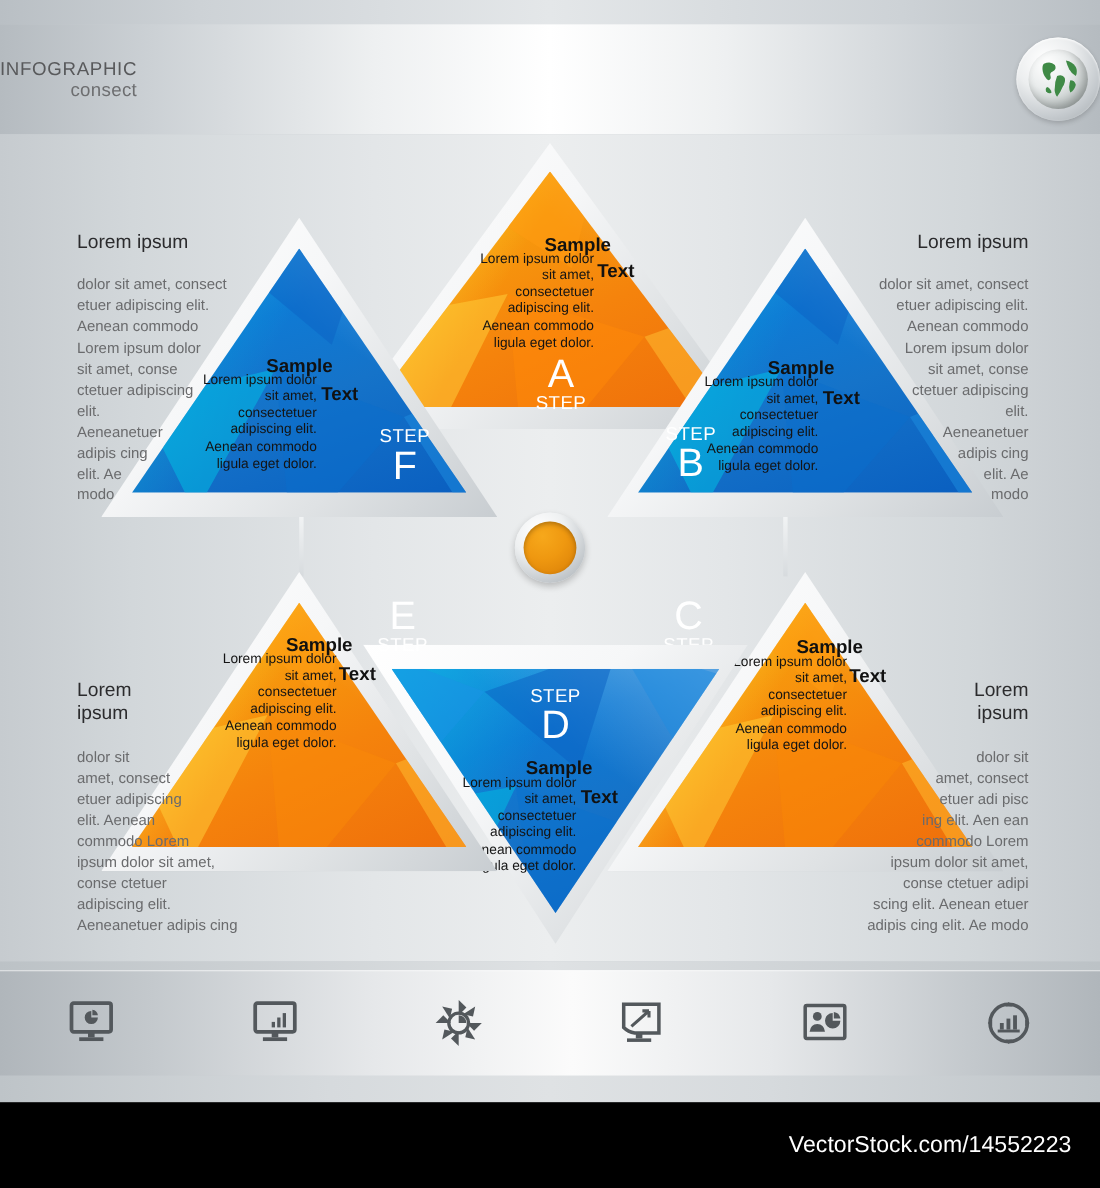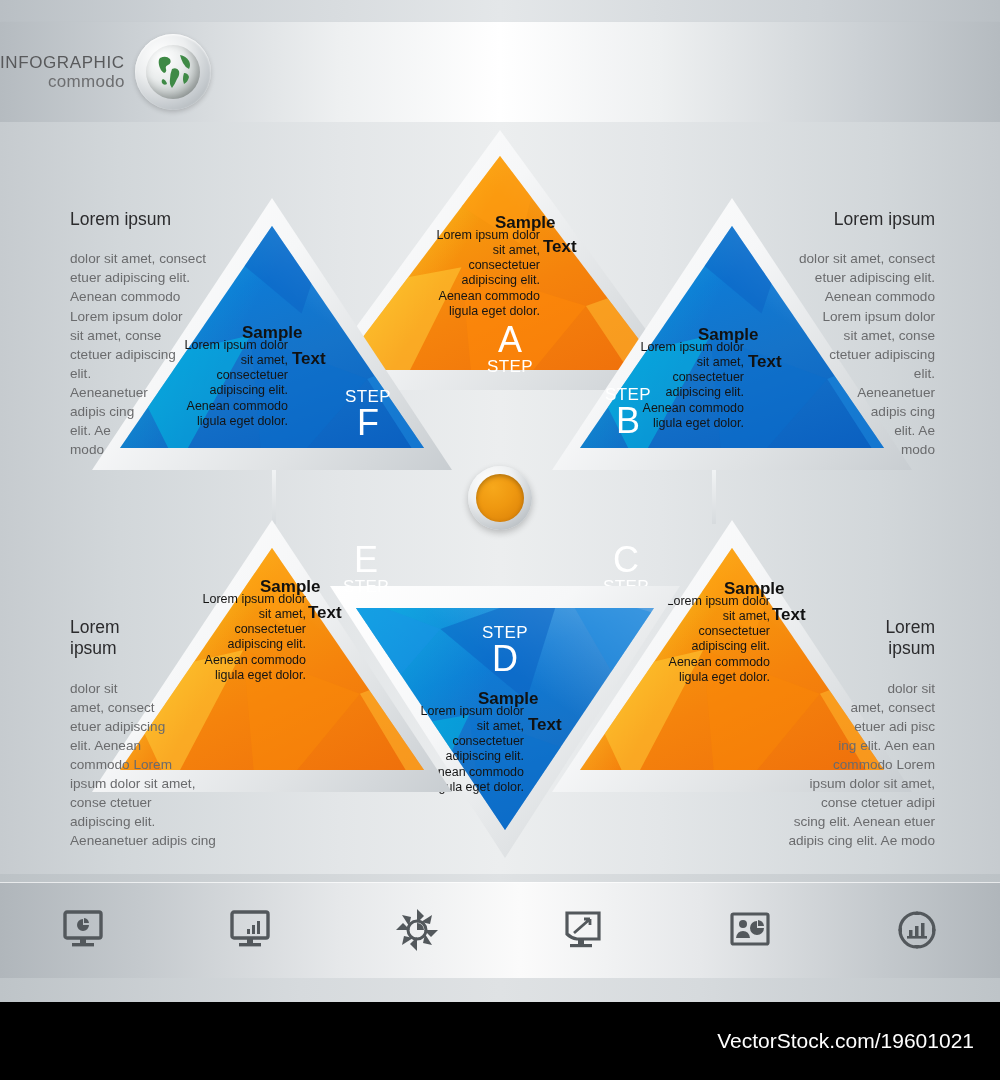--- a/index.html
+++ b/index.html
@@ -22,21 +22,21 @@
   .band-gap{top:874px;height:8px;background:linear-gradient(90deg,#bcc2c6,#dfe2e4 50%,#bcc2c6);}
   .band-icons{top:882px;height:96px;
     background:linear-gradient(90deg,#b0b6bb 0%,#c4c9cd 14%,#e6e8ea 34%,#fbfbfb 52%,#e6e8ea 70%,#c4c9cd 88%,#b0b6bb 100%);
     box-shadow:inset 0 1px 0 rgba(255,255,255,.7);}
   .band-bottom-edge{top:978px;height:24px;
     background:linear-gradient(90deg,#bec4c8 0%,#d6dadd 30%,#dfe2e4 50%,#d6dadd 70%,#bec4c8 100%);}
   .band-watermark{top:1002px;height:78px;background:#000;}
 
   
   .header-inner{position:absolute;top:22px;left:0;width:1000px;height:100px;
-    display:flex;align-items:center;justify-content:flex-start;gap:10px;}
+    display:flex;align-items:center;justify-content:space-between;gap:10px;}
   .header-text{text-align:right;line-height:1.12;color:#58595b;}
   .header-text .l1{font-size:17px;letter-spacing:.6px;color:#58595b;}
   .header-text .l2{font-size:17px;letter-spacing:.3px;color:#6d6e70;}
   .globe-wrap{position:relative;width:76px;height:76px;}
   .globe-ring{position:absolute;inset:0;border-radius:50%;
     background:radial-gradient(circle at 34% 28%,#ffffff 0%,#eceeef 36%,#c6cbcf 68%,#aeb4b8 88%,#d8dcde 100%);
     box-shadow:0 2px 5px rgba(0,0,0,.18), inset 0 1px 2px rgba(255,255,255,.9);}
   .globe-ball{position:absolute;left:11px;top:11px;width:54px;height:54px;border-radius:50%;overflow:hidden;
     background:radial-gradient(circle at 32% 26%,#ffffff 0%,#e9ecec 40%,#b9c0bf 75%,#8e9895 100%);
     box-shadow:inset -3px -3px 8px rgba(0,0,0,.22);}
@@ -107,21 +107,21 @@
   <div class="band band-header"></div>
   <div class="band band-main"></div>
   <div class="band band-gap"></div>
   <div class="band band-icons"></div>
   <div class="band band-bottom-edge"></div>
   <div class="band band-watermark"></div>
 
   <div class="header-inner">
     <div class="header-text">
       <div class="l1">INFOGRAPHIC</div>
-      <div class="l2">commodo</div>
+      <div class="l2">consect</div>
     </div>
     <div class="globe-wrap">
       <div class="globe-ring"></div>
       <div class="globe-ball">
         <svg width="54" height="54" viewBox="0 0 54 54">
           <g fill="#3f8a46">
             <path d="M14 13 q6 -3 10 1 q2 4 -2 6 q-3 1 -2 4 q1 3 -2 4 q-4 -3 -5 -8 q-1 -5 1 -7z"></path>
             <path d="M26 24 q5 -2 7 2 q1 4 -2 8 q-2 5 -5 9 q-3 -4 -2 -9 q0 -5 2 -10z"></path>
             <path d="M34 10 q6 1 9 6 q2 4 0 8 q-4 -2 -6 -6 q-2 -4 -3 -8z"></path>
             <path d="M38 28 q4 0 5 4 q-1 5 -5 7 q-2 -5 0 -11z"></path>
@@ -437,16 +437,16 @@
         <rect x="13" y="29" width="20" height="2.6" fill="#53585c"></rect>
         <path d="M23 4 l3 4 h-6z" fill="#53585c"></path>
         <path d="M23 42 l-3 -4 h6z" fill="#53585c"></path>
         <path d="M4 23 l4 -3 v6z" fill="#53585c"></path>
         <path d="M42 23 l-4 3 v-6z" fill="#53585c"></path>
       </svg>
     </div>
   </div>
 
   <div class="wm">
-    <div class="wm-right">VectorStock.com/19601021</div>
+    <div class="wm-right">VectorStock.com/14552223</div>
   </div>
 
 </div>
 
 </body></html>

